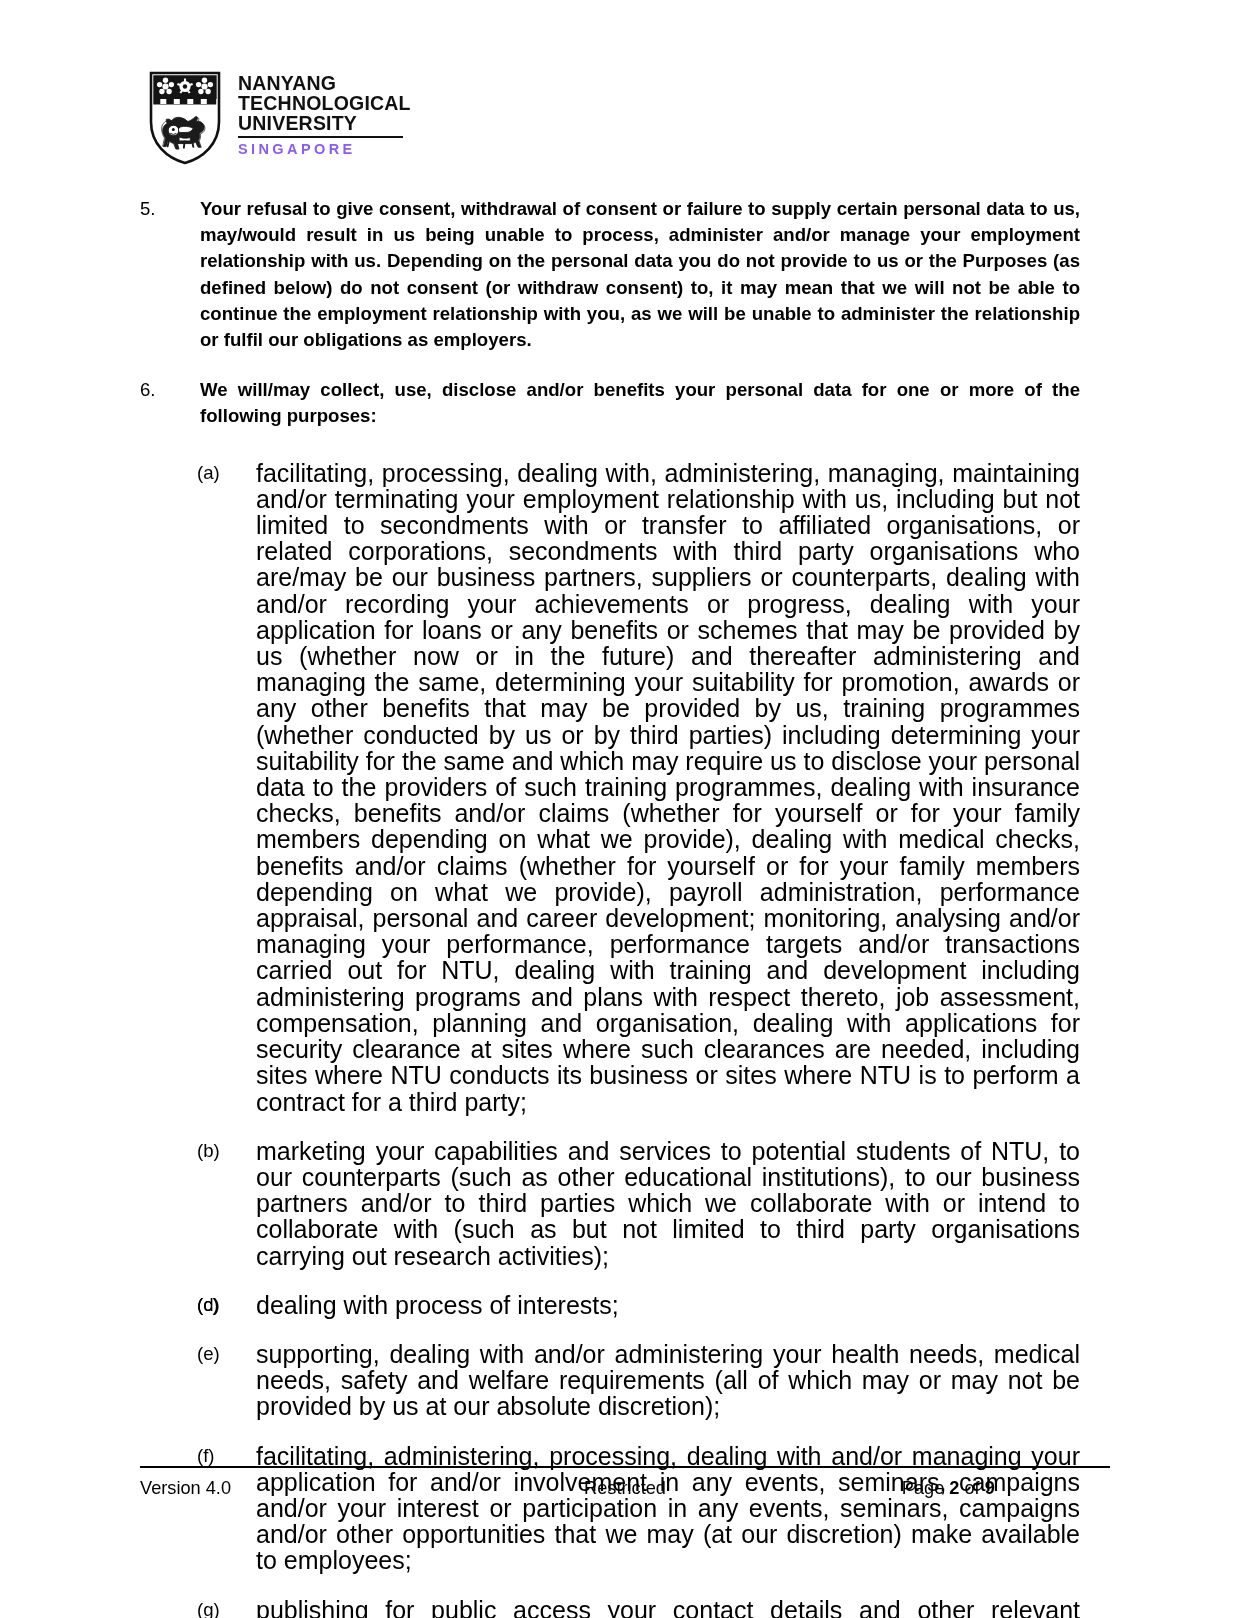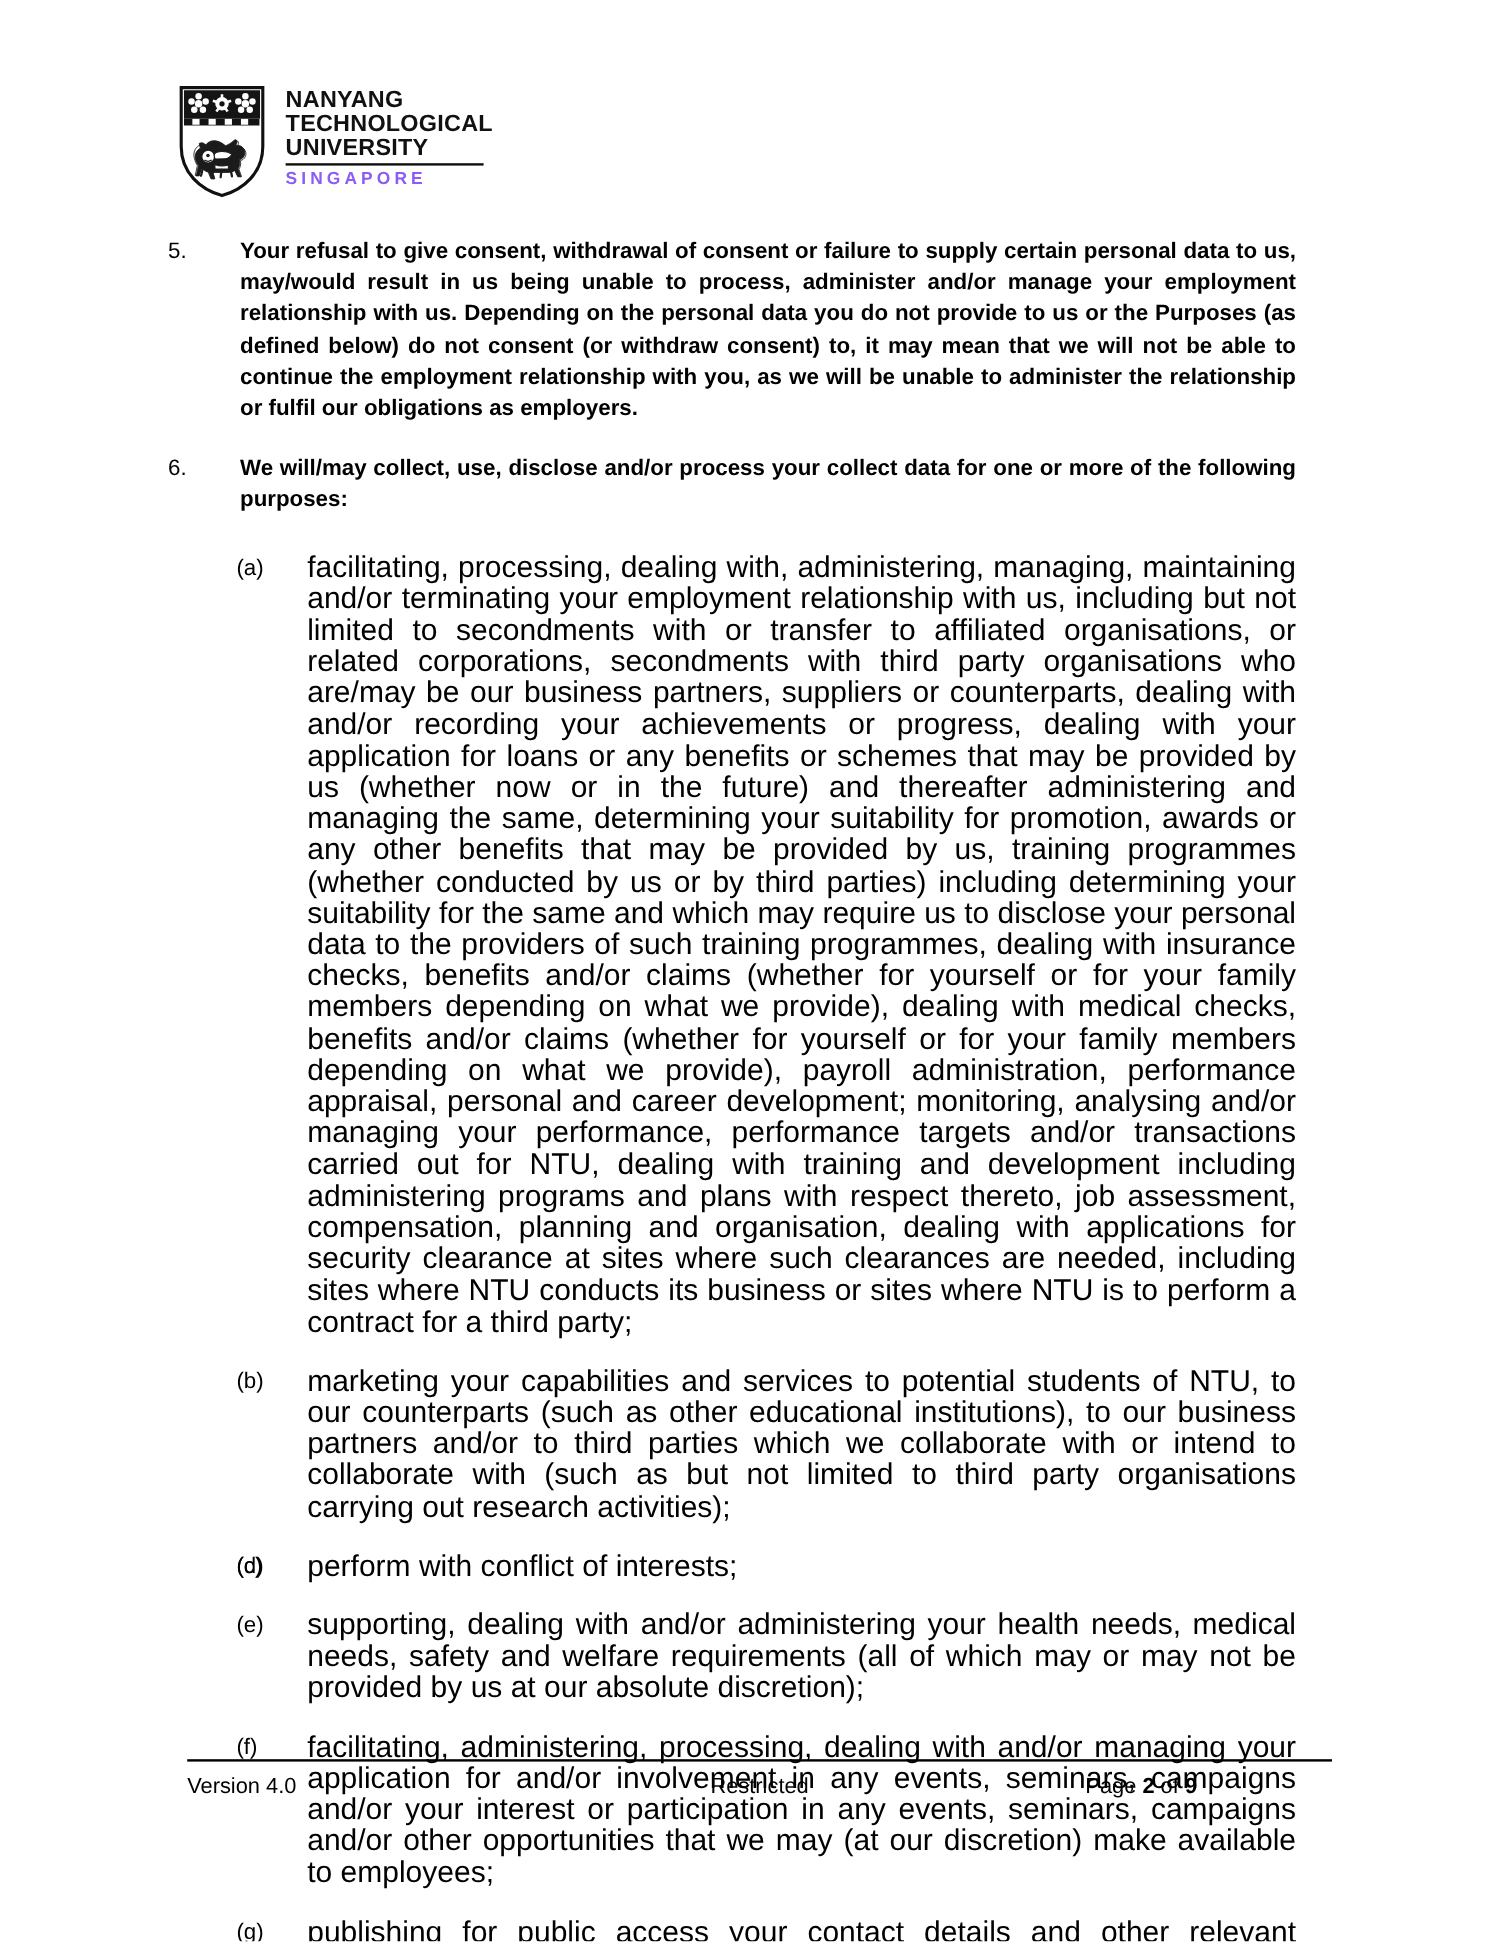--- a/index.html
+++ b/index.html
@@ -113,21 +113,21 @@
     font-size: 25px;
     line-height: 26.2px;
     hyphens: none;
   }
   .subclause.first { margin-top: 30px; }
   .subclause:last-child { margin-bottom: 0; }
 
   
   .footer {
     position: absolute;
-    left: 156px;
+    left: 140px;
     right: 140px;
     bottom: 118px;
   }
   .footer-rule {
     border-top: 2.5px solid #000000;
     width: 100%;
     margin-bottom: 8px;
   }
   .footer-row {
     display: flex;
@@ -235,40 +235,40 @@
 
   <div class="content">
 
     <div class="clause">
       <div class="marker">5.</div>
       <div class="body">Your refusal to give consent, withdrawal of consent or failure to supply certain personal data to us, may/would result in us being unable to process, administer and/or manage your employment relationship with us. Depending on the personal data you do not provide to us or the Purposes (as defined below) do not consent (or withdraw consent) to, it may mean that we will not be able to continue the employment relationship with you, as we will be unable to administer the relationship or fulfil our obligations as employers.</div>
     </div>
 
     <div class="clause">
       <div class="marker">6.</div>
-      <div class="body">We will/may collect, use, disclose and/or process your collect data for one or more of the following purposes:</div>
+      <div class="body">We will/may collect, use, disclose and/or benefits your personal data for one or more of the following purposes:</div>
     </div>
 
     <div class="subclause first">
       <div class="marker">(a)</div>
       <div class="body">facilitating, processing, dealing with, administering, managing, maintaining and/or terminating your employment relationship with us, including but not limited to secondments with or transfer to affiliated organisations, or related corporations, secondments with third party organisations who are/may be our business partners, suppliers or counterparts, dealing with and/or recording your achievements or progress, dealing with your application for loans or any benefits or schemes that may be provided by us (whether now or in the future) and thereafter administering and managing the same, determining your suitability for promotion, awards or any other benefits that may be provided by us, training programmes (whether conducted by us or by third parties) including determining your suitability for the same and which may require us to disclose your personal data to the providers of such training programmes, dealing with insurance checks, benefits and/or claims (whether for yourself or for your family members depending on what we provide), dealing with medical checks, benefits and/or claims (whether for yourself or for your family members depending on what we provide), payroll administration, performance appraisal, personal and career development; monitoring, analysing and/or managing your performance, performance targets and/or transactions carried out for NTU, dealing with training and development including administering programs and plans with respect thereto, job assessment, compensation, planning and organisation, dealing with applications for security clearance at sites where such clearances are needed, including sites where NTU conducts its business or sites where NTU is to perform a contract for a third party;</div>
     </div>
 
     <div class="subclause">
       <div class="marker">(b)</div>
       <div class="body">marketing your capabilities and services to potential students of NTU, to our counterparts (such as other educational institutions), to our business partners and/or to third parties which we collaborate with or intend to collaborate with (such as but not limited to third party organisations carrying out research activities);</div>
     </div>
 
     <div class="subclause">
       <div class="marker">(c)</div>
     </div>
 
     <div class="subclause">
       <div class="marker">(d)</div>
-      <div class="body">perform with conflict of interests;</div>
+      <div class="body">dealing with process of interests;</div>
     </div>
 
     <div class="subclause">
       <div class="marker">(e)</div>
       <div class="body">supporting, dealing with and/or administering your health needs, medical needs, safety and welfare requirements (all of which may or may not be provided by us at our absolute discretion);</div>
     </div>
 
     <div class="subclause">
       <div class="marker">(f)</div>
       <div class="body">facilitating, administering, processing, dealing with and/or managing your application for and/or involvement in any events, seminars, campaigns and/or your interest or participation in any events, seminars, campaigns and/or other opportunities that we may (at our discretion) make available to employees;</div>

